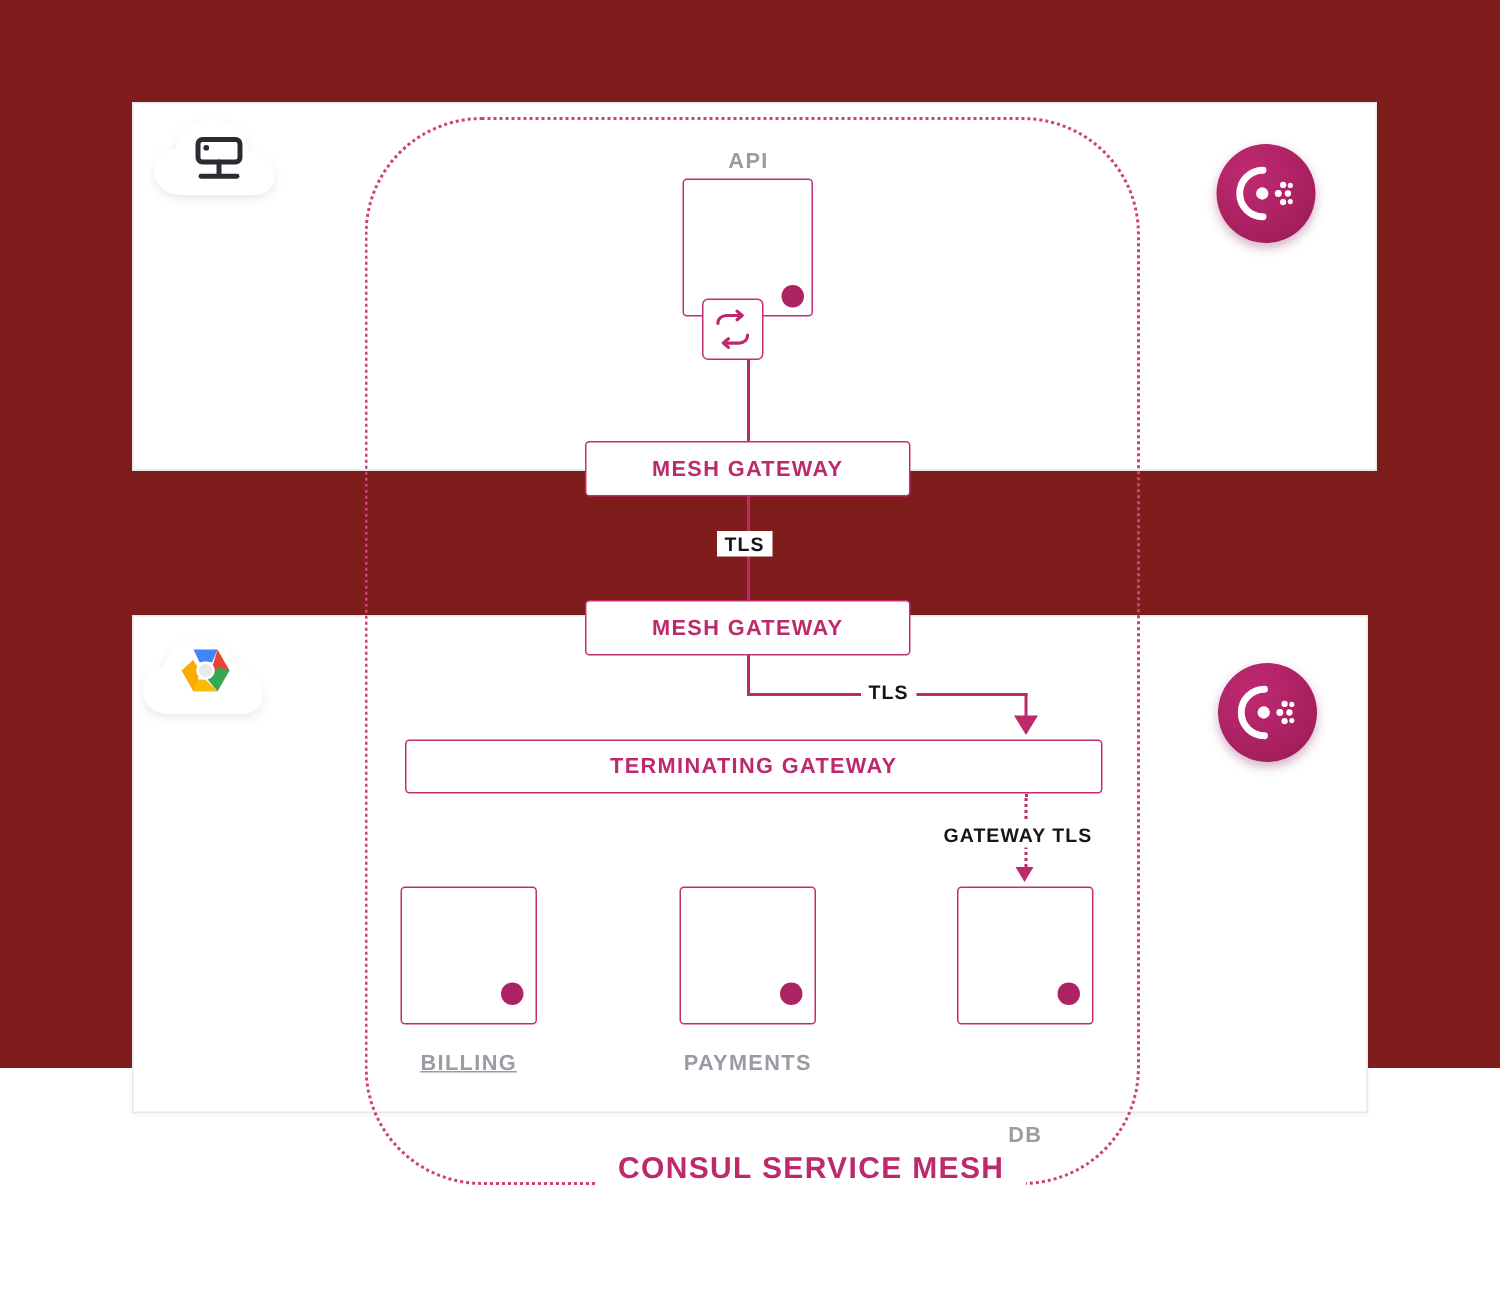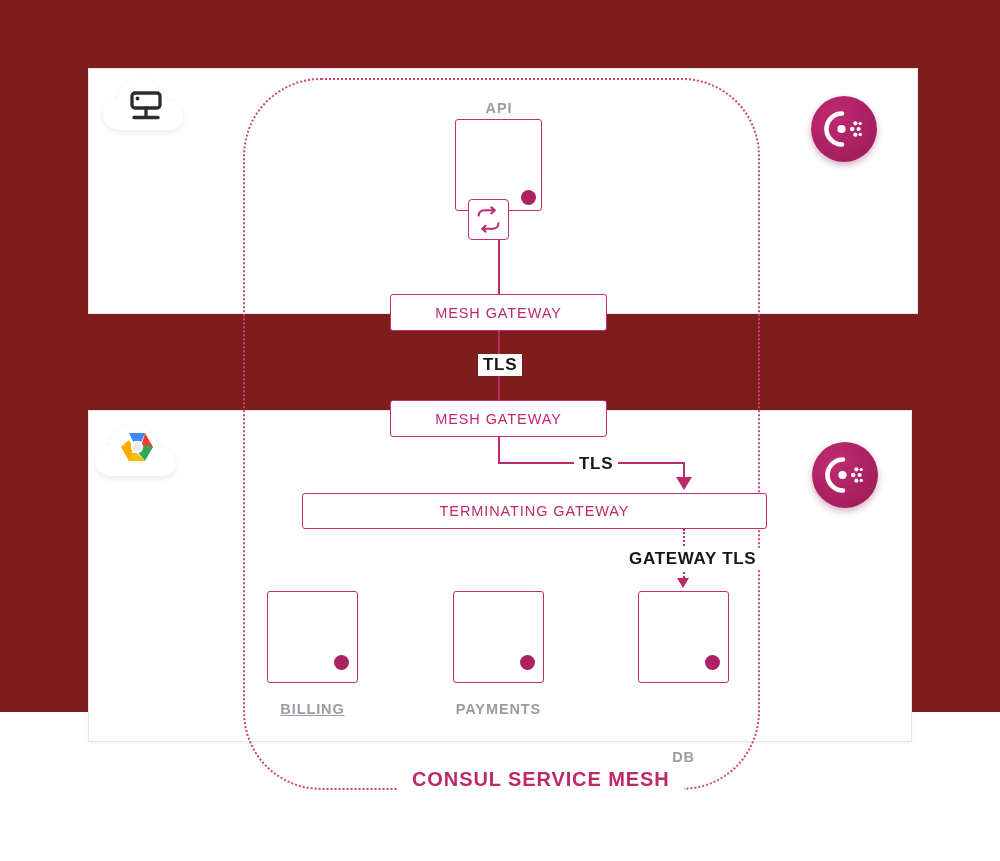--- a/index.html
+++ b/index.html
@@ -113,21 +113,21 @@
     border-radius: 3px;
     background: #ffffff;
     box-sizing: border-box;
     display: flex;
     align-items: center;
     justify-content: center;
   }
   .gw-text {
     color: #bd2a6c;
     font-size: 14.5px;
-    font-weight: normal;
+    font-weight: bold;
     letter-spacing: 0.9px;
     white-space: nowrap;
   }
 
   
   #api-box      { left: 455px; top: 119px; width: 87px; height: 92px; }
   #api-dot      { left: 521px; top: 190px; }
   #api-label    { left: 425px; top: 100px; width: 148px; }
   #api-proxy {
     position: absolute;
@@ -147,21 +147,21 @@
     position: absolute;
     background: #bd2a6c;
   }
   .conn-v { width: 2.4px; }
   .conn-h { height: 2.4px; }
 
   .conn-label {
     position: absolute;
     background: #ffffff;
     color: #15151a;
-    font-size: 17px;
+    font-size: 13px;
     font-weight: bold;
     letter-spacing: 0.7px;
     white-space: nowrap;
     padding: 1px 5px;
   }
 
   .dotted-v {
     position: absolute;
     width: 0;
     border-left: 2.4px dotted #bd2a6c;
@@ -176,21 +176,21 @@
   }
   .arrow-down.small {
     border-left-width: 6px;
     border-right-width: 6px;
     border-top-width: 10px;
   }
 
   
   #mesh-gw-top    { left: 390px; top: 294px; width: 217px; height: 37px; }
   #mesh-gw-bottom { left: 390px; top: 400px; width: 217px; height: 37px; }
-  #term-gw        { left: 270px; top: 493px; width: 465px; height: 36px; margin-left: 32px; }
+  #term-gw        { left: 270px; top: 493px; width: 465px; height: 36px; }
 
   
   #billing-box   { left: 267px; top: 591px; width: 91px; height: 92px; }
   #billing-dot   { left: 334px; top: 655px; }
   #billing-label { left: 237px; top: 701px; width: 151px; text-decoration: underline; }
 
   #payments-box   { left: 453px; top: 591px; width: 91px; height: 92px; }
   #payments-dot   { left: 520px; top: 655px; }
   #payments-label { left: 423px; top: 701px; width: 151px; }
 

